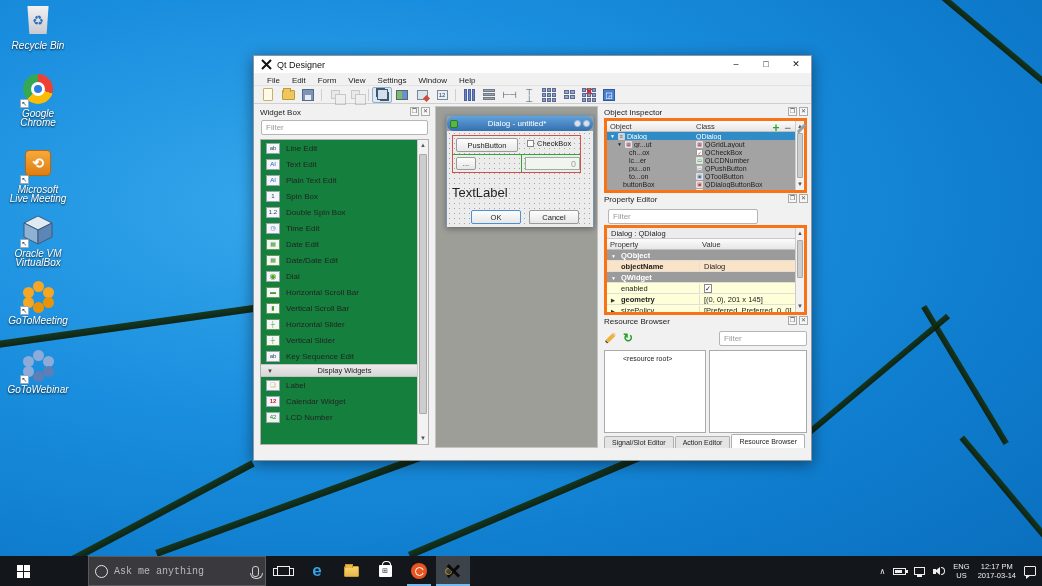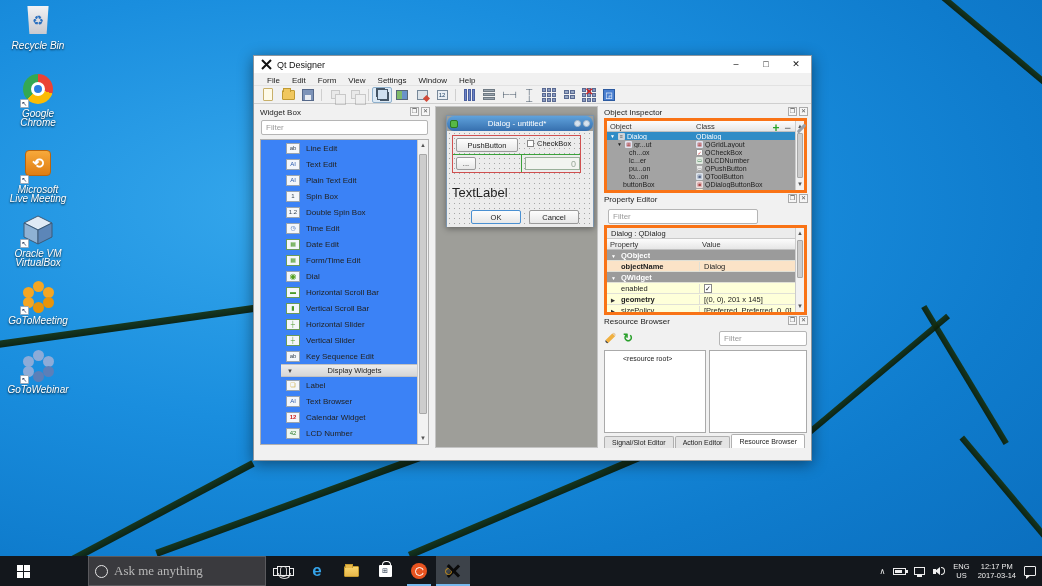--- a/index.html
+++ b/index.html
@@ -72,21 +72,21 @@
   
   .dock { position:absolute; background:#f1f1f1; }
   .dockhead { height:12px; display:flex; align-items:center; padding:0 3px; font-size:8px; color:#222; position:relative; }
   .dbtns { position:absolute; right:2px; top:1px; display:flex; gap:2px; }
   .dbtn { width:9px; height:9px; border:1px solid #aaa; background:#f6f6f6; font-size:6px; line-height:7px; text-align:center; color:#555; }
   .filterbox { display:block; width:calc(100% - 8px); margin:2px 4px; height:15px; border:1px solid #b5b5b5; border-radius:2px;
     background:#fff; font-size:8px; padding:0 4px; color:#333; font-family:"Liberation Sans",sans-serif; }
   .filterbox::placeholder { color:#9a9a9a; }
 
   
-  #wblist { position:absolute; left:3px; top:33px; right:3px; bottom:3px; background:#3b82f6; border:1px solid #b0b0b0; overflow:hidden;padding-left:20px; }
+  #wblist { position:absolute; left:3px; top:33px; right:3px; bottom:3px; background:#15803d; border:1px solid #b0b0b0; overflow:hidden; }
   .wb-item { height:16px; display:flex; align-items:center; gap:6px; padding-left:5px; font-size:8px; color:#222; }
   .wicon { flex:none; width:14px; height:11px; border:1px solid #9aa4ae; background:#f4f7fa; font-size:6px; line-height:9px;
     text-align:center; color:#345; overflow:hidden; }
   .wi-blue { color:#2255aa; } .wi-green { color:#4a9a28; border-color:#6a9a5a; }
   .wi-red { color:#cc2222; font-weight:bold; } .wi-lcd { color:#2a7a2a; background:#eef6ee; }
   .wi-tag { color:#c9a227; } .wi-dial { color:#55a020; font-size:8px; line-height:9px; }
   .wb-section { height:13px; background:linear-gradient(#ececec,#d6d6d6); border-top:1px solid #c2c2c2; border-bottom:1px solid #c2c2c2;
     display:flex; align-items:center; justify-content:center; font-size:7.5px; color:#222; position:relative; }
   .wb-section .arr { position:absolute; left:6px; font-size:6px; color:#444; }
   .vscrollbar { position:absolute; right:0; top:0; bottom:0; width:11px; background:#f2f2f2; border-left:1px solid #ccc; }
@@ -158,21 +158,21 @@
     margin-right:1px; border-radius:2px 2px 0 0; }
   .rtab.active { background:#fff; height:14px; line-height:14px; }
 
   
   #taskbar { position:absolute; left:0; bottom:0; width:1042px; height:30px; background:#13171c; z-index:10; display:flex; align-items:center; }
   #start { width:46px; height:30px; display:flex; align-items:center; justify-content:center; }
   .winlogo { display:grid; grid-template-columns:6px 6px; grid-gap:1px; }
   .winlogo i { width:6px; height:6px; background:#fff; }
   #searchbox { width:178px; height:30px; background:#3a3a3e; border:1px solid #5a5a5e; display:flex; align-items:center; padding:0 6px; gap:6px; }
   .cortana { width:13px; height:13px; border:1.5px solid #e6e6e6; border-radius:50%; flex:none; }
-  #searchinput { flex:1; background:transparent; border:none; outline:none; color:#cfcfcf; font-size:13px; font-family:Liberation Serif, serif; }
+  #searchinput { flex:1; background:transparent; border:none; outline:none; color:#cfcfcf; font-size:10px; font-family:Liberation Mono, monospace; }
   #searchinput::placeholder { color:#b8b8b8; }
   .mic { flex:none; width:7px; height:11px; border:1px solid #cfcfcf; border-radius:3px; position:relative; }
   .mic::after { content:""; position:absolute; left:-3px; bottom:-3px; width:11px; height:5px; border:1px solid #cfcfcf; border-top:none; border-radius:0 0 6px 6px; }
   .tb-app { width:34px; height:30px; display:flex; align-items:center; justify-content:center; position:relative; }
   .tb-app.active { background:#3d434a; }
   .runline { position:absolute; bottom:0; height:2px; background:#76b9ed; }
   .tv { width:13px; height:10px; border:1.5px solid #eee; position:relative; }
   .tv::before { content:""; position:absolute; left:-5px; top:1px; width:3px; height:6px; border:1px solid #eee; }
   .tv::after { content:""; position:absolute; right:-5px; top:1px; width:3px; height:6px; border:1px solid #eee; }
   .edge-e { color:#35a3e8; font-size:17px; font-weight:bold; line-height:16px; }
@@ -422,21 +422,21 @@
         <div class="wb-item">
             <span class="wicon wi-blue">◷</span>
             <span>Time Edit</span>
           </div>
         <div class="wb-item">
             <span class="wicon wi-green">▦</span>
             <span>Date Edit</span>
           </div>
         <div class="wb-item">
             <span class="wicon wi-green">▦</span>
-            <span>Form/Time Edit</span>
+            <span>Date/Date Edit</span>
           </div>
         <div class="wb-item">
             <span class="wicon wi-dial">◉</span>
             <span>Dial</span>
           </div>
         <div class="wb-item">
             <span class="wicon wi-green">▬</span>
             <span>Horizontal Scroll Bar</span>
           </div>
         <div class="wb-item">
@@ -455,24 +455,20 @@
             <span class="wicon">ab</span>
             <span>Key Sequence Edit</span>
           </div>
         <div class="wb-section">
             <span class="arr">▼</span>
             <span>Display Widgets</span>
           </div>
         <div class="wb-item">
             <span class="wicon wi-tag">❏</span>
             <span>Label</span>
-          </div>
-        <div class="wb-item">
-            <span class="wicon wi-blue">AI</span>
-            <span>Text Browser</span>
           </div>
         <div class="wb-item">
             <span class="wicon wi-red">12</span>
             <span>Calendar Widget</span>
           </div>
         <div class="wb-item">
             <span class="wicon wi-lcd">42</span>
             <span>LCD Number</span>
           </div>
         <div class="vscrollbar">

